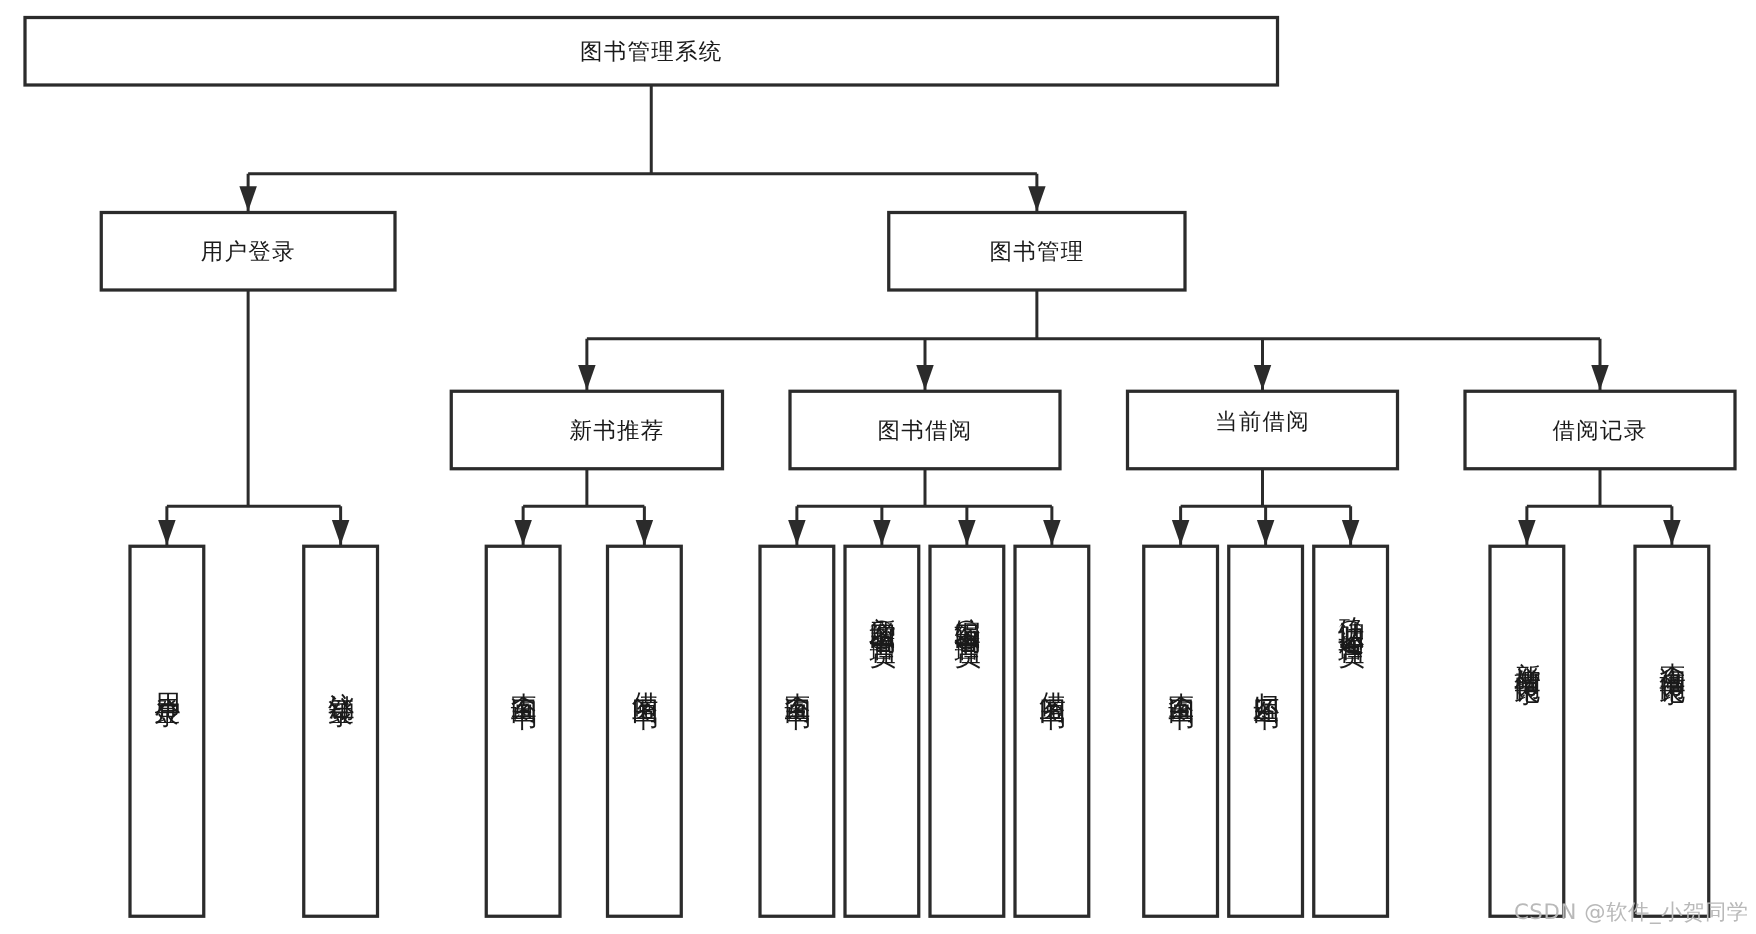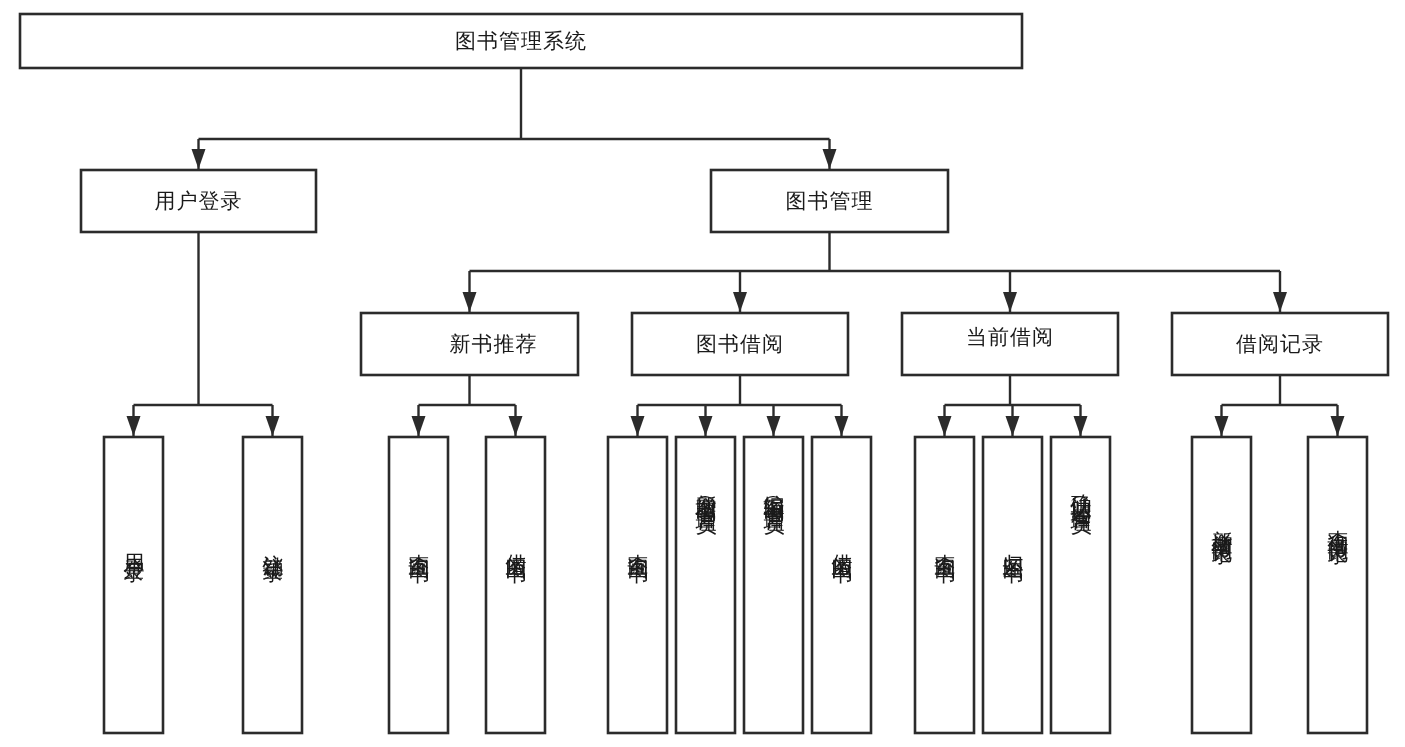--- a/index.html
+++ b/index.html
@@ -59,21 +59,21 @@
   }
   .hlabel-wrap {
     position: absolute;
     display: flex;
     align-items: center;
     justify-content: center;
     pointer-events: none;
   }
   .hlabel-text {
     font-family: Liberation Sans, sans-serif;
-    font-size: 21px;
+    font-size: 18px;
     color: #1a1a1a;
     letter-spacing: 1px;
     white-space: nowrap;
   }
   #watermark {
     position: absolute;
     right: 6px;
     bottom: 6px;
     font-family: "DejaVu Sans", "Liberation Sans", sans-serif;
     font-size: 17px;
@@ -223,14 +223,15 @@
         <span class="vlabel-text">确认归还（管理员）</span>
       </div>
       <div class="vlabel-wrap" style="left: 1192px; top: 437px; width: 59px; height: 296px; padding-top: 76px; box-sizing: border-box;">
         <span class="vlabel-text">新增借阅记录</span>
       </div>
       <div class="vlabel-wrap" style="left: 1308px; top: 437px; width: 59px; height: 296px; padding-top: 76px; box-sizing: border-box;">
         <span class="vlabel-text">查询借阅记录</span>
       </div>
     </div>
 
+  <div id="watermark">CSDN @软件_小贺同学</div>
 
 </div>
 
 </body></html>

